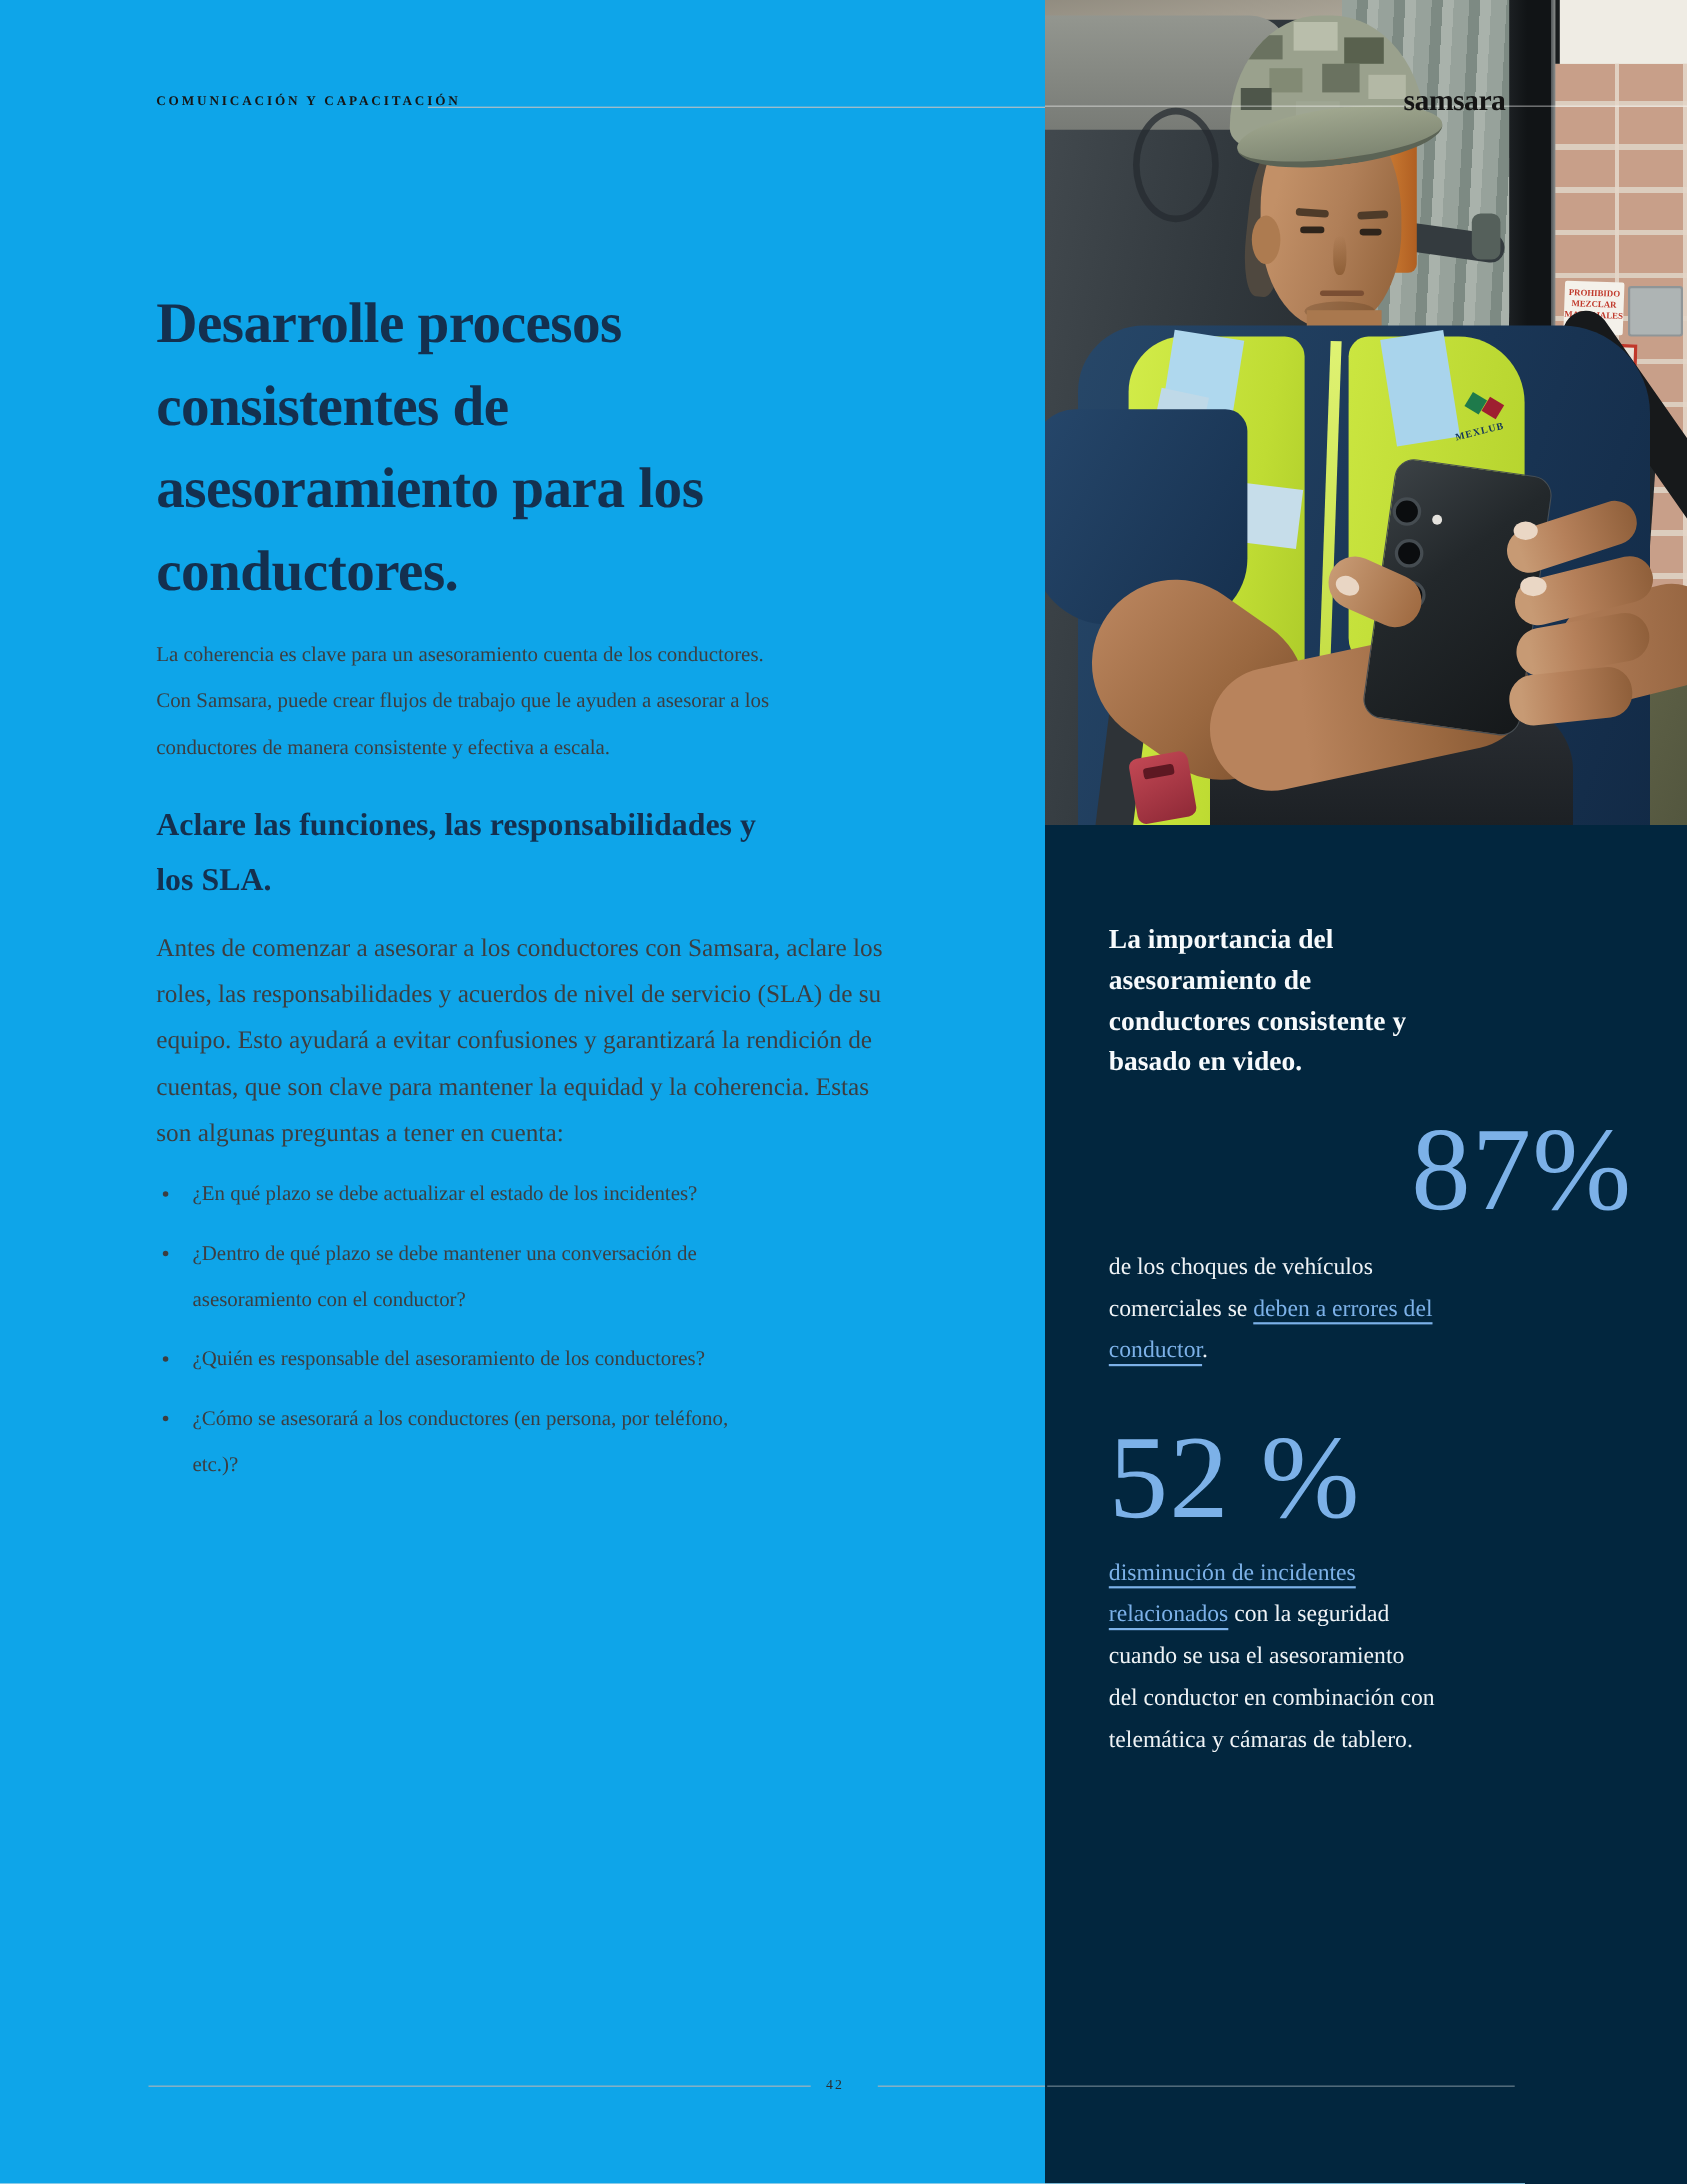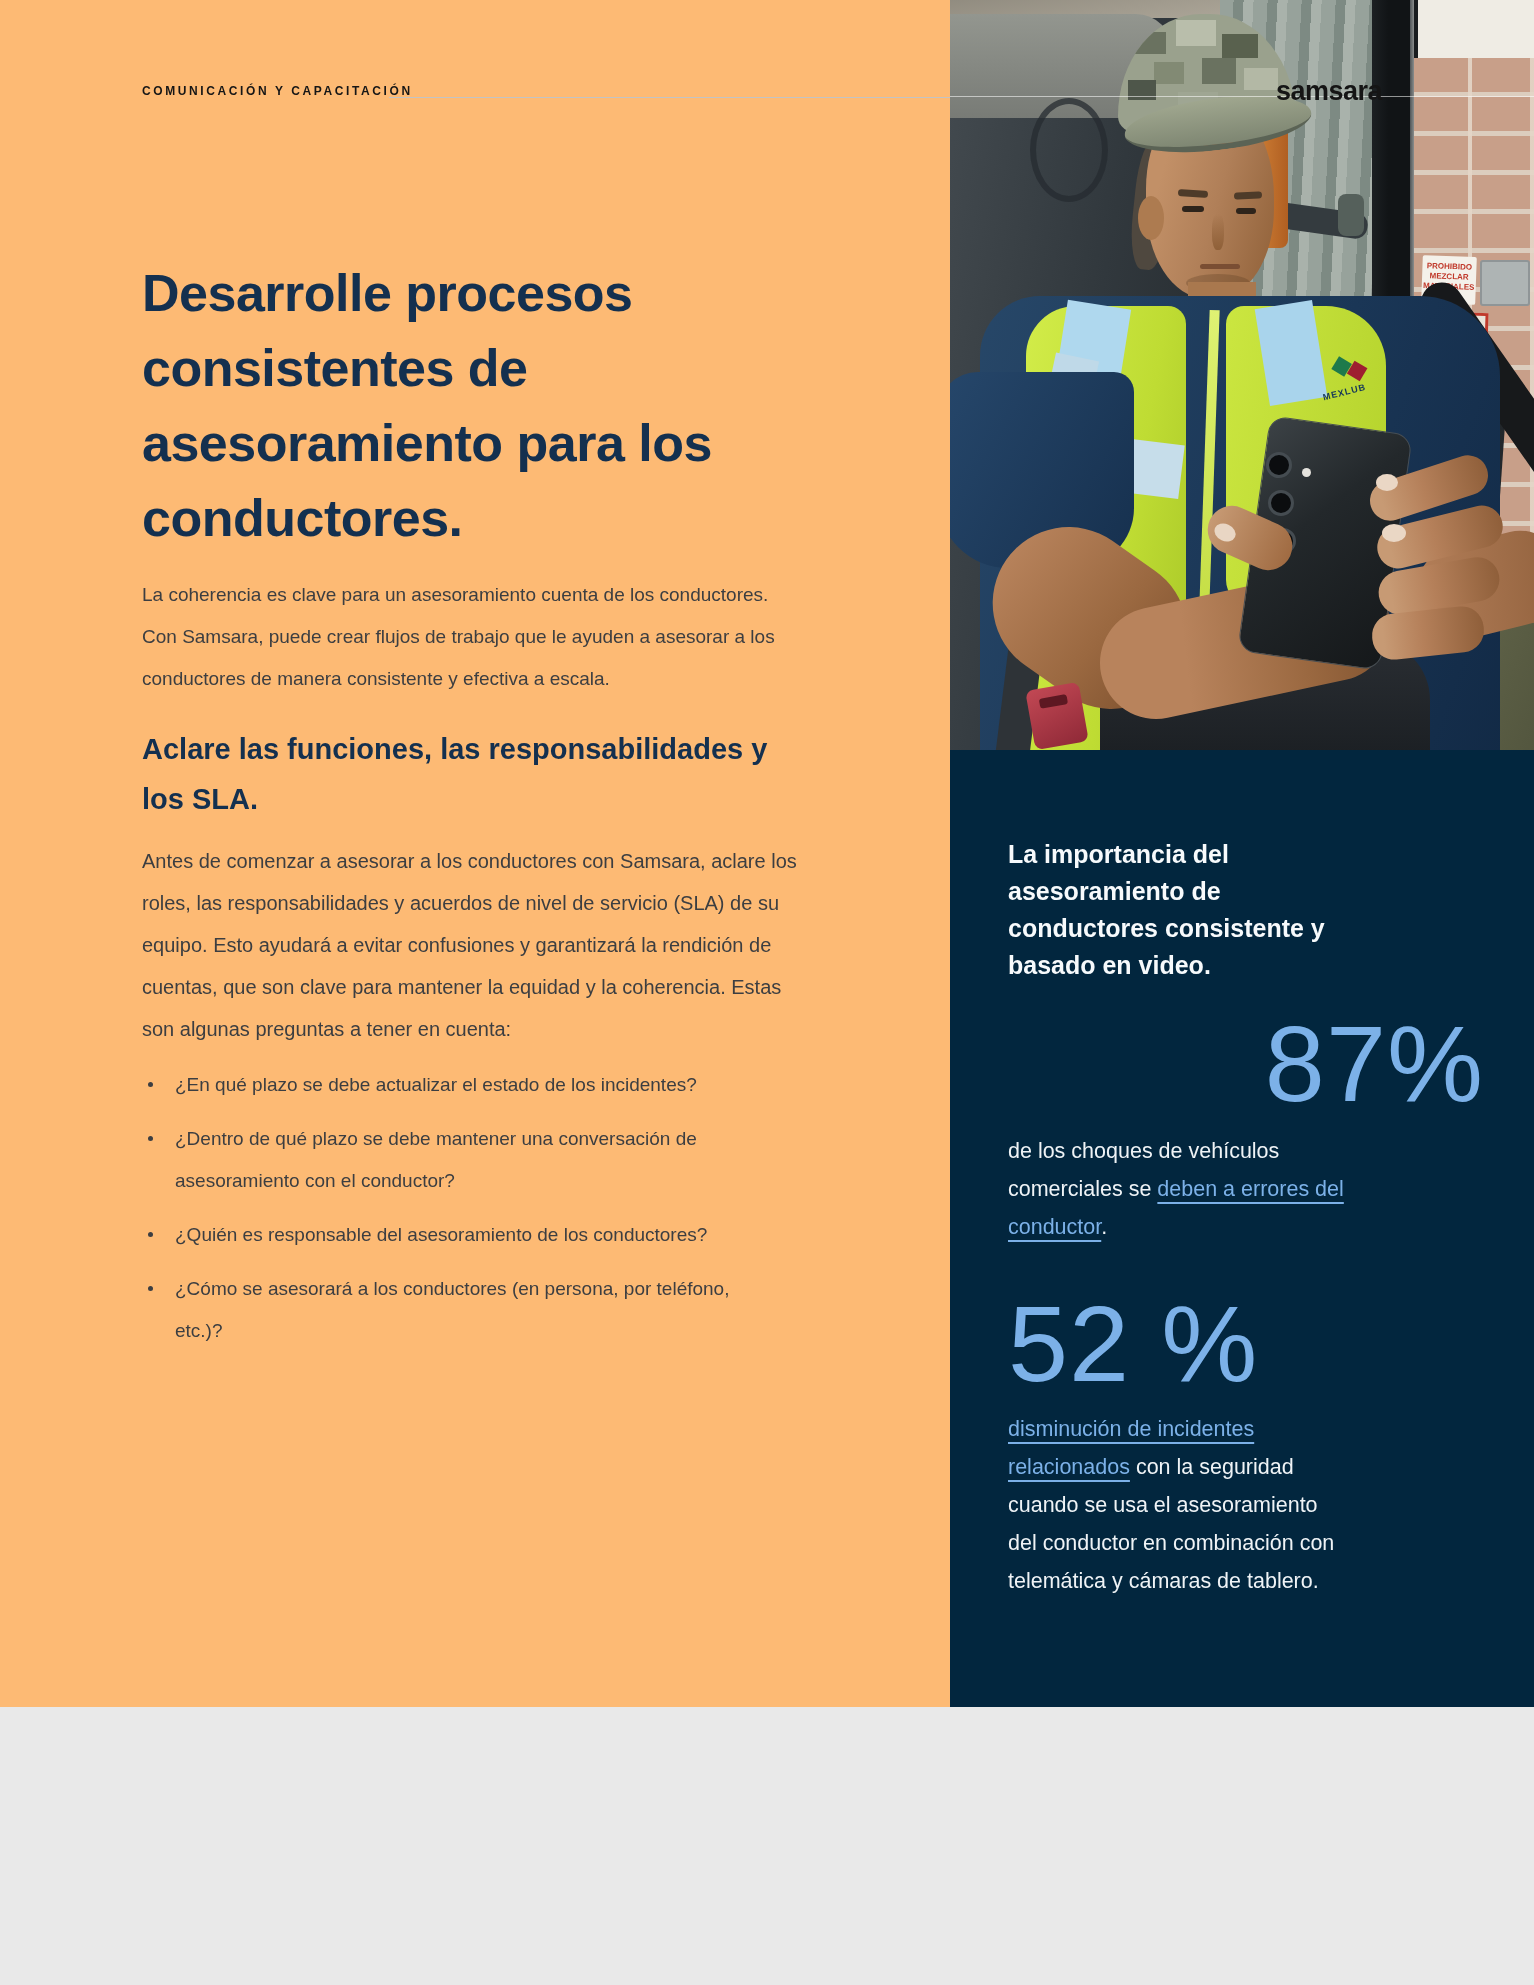--- a/index.html
+++ b/index.html
@@ -1,28 +1,28 @@
 <!DOCTYPE html>
 <html><head>
 <meta charset="utf-8">
 <style>
   html,body{margin:0;padding:0;background:#e9e9e9;}
-  .page{position:relative;width:1534px;height:1707px;background:#fdba74;overflow:hidden;
-        font-family:Liberation Sans, sans-serif;-webkit-font-smoothing:antialiased;}
+  .page{position:relative;width:1534px;height:1985px;background:#0ea5e9;overflow:hidden;
+        font-family:Liberation Serif, serif;-webkit-font-smoothing:antialiased;}
 
   
   .main{position:absolute;left:142px;top:84px;width:700px;}
   .eyebrow{font-size:12px;font-weight:700;letter-spacing:2.6px;color:#161616;}
   .rule-top{position:absolute;left:389px;top:97px;width:561px;height:1px;background:#c3c3c3;}
   h1.title{margin:158px 0 0;font-size:52px;line-height:75px;font-weight:700;color:#14304F;
            letter-spacing:-0.5px;white-space:pre-line;}
   p.intro{margin:18px 0 0;font-size:19px;line-height:42px;color:#3c3e41;white-space:pre-line;}
   h2.section{margin:24px 0 0;font-size:29px;line-height:50px;font-weight:700;color:#14304F;
              white-space:pre-line;}
-  p.section-intro{margin:16px 0 0;font-size:20px;line-height:42px;color:#3c3e41;white-space:pre-line;}
+  p.section-intro{margin:16px 0 0;font-size:23px;line-height:42px;color:#3c3e41;white-space:pre-line;}
   ul.questions{list-style:none;margin:14px 0 0;padding:0;}
   ul.questions li{position:relative;padding-left:33px;margin-bottom:12px;
                   font-size:19px;line-height:42px;color:#3c3e41;white-space:pre-line;}
   ul.questions li .dot{position:absolute;left:6px;top:18px;width:5px;height:5px;border-radius:50%;
                   background:#3c3e41;}
 
   
   .foot-line-l{position:absolute;left:135px;top:1896px;width:602px;height:1px;background:#b5b5b5;}
   .foot-line-r{position:absolute;left:798px;top:1896px;width:154px;height:1px;background:#b5b5b5;}
   .foot-line-panel{position:absolute;left:952px;top:1896px;width:425px;height:1px;background:rgba(255,255,255,.45);z-index:6;}

